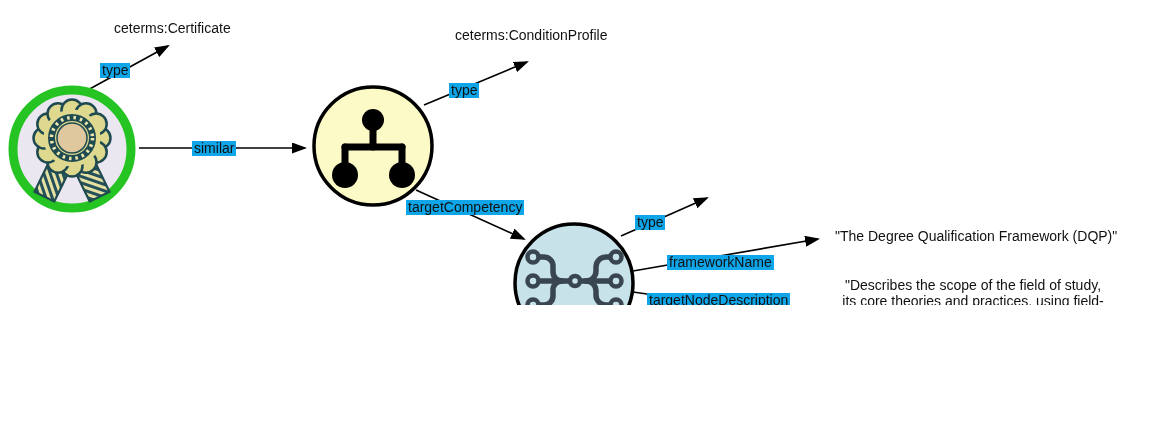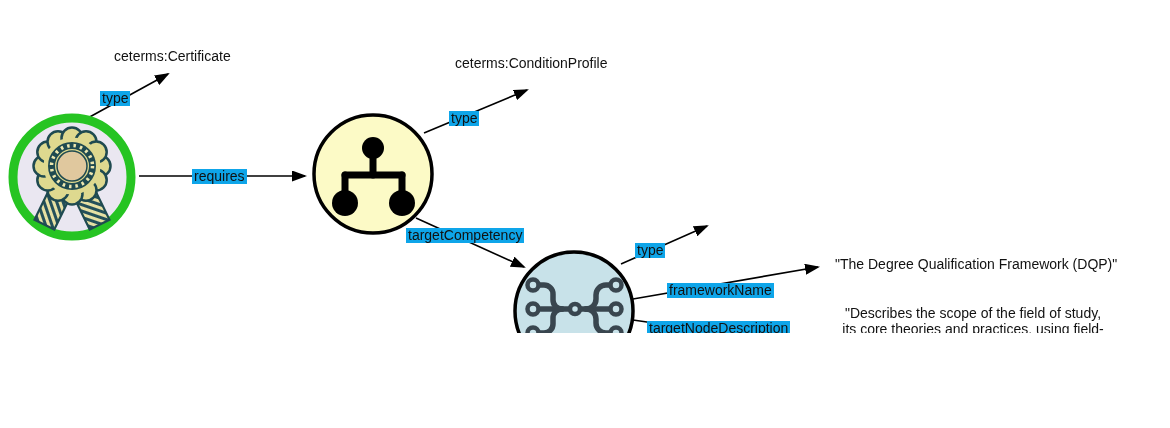--- a/index.html
+++ b/index.html
@@ -3,21 +3,20 @@
 <meta charset="utf-8">
 <style>
   html, body { margin: 0; padding: 0; background: #ffffff; }
   .canvas {
     position: relative;
     width: 1170px;
     height: 305px;
     background: #ffffff;
     font-family: "Liberation Sans", sans-serif;
     overflow: hidden;
-    margin-top: 28px;
   }
   .canvas svg.layer { position: absolute; left: 0; top: 0; }
   .lbl {
     position: absolute;
     font-size: 14px;
     line-height: 15px;
     color: #111111;
     white-space: nowrap;
   }
   .on-line { background: #0ea5e9; padding: 0 2px; }
@@ -123,21 +122,21 @@
           <circle cx="616" cy="305" r="5.5"></circle>
         </g>
       </g>
     </g>
   </svg>
 
   <div class="lbl" style="left:114px; top:21px">ceterms:Certificate</div>
 
   <div class="lbl on-line" style="left:100px; top:63px">type</div>
 
-  <div class="lbl on-line" style="left:192px; top:141px">requires</div>
+  <div class="lbl on-line" style="left:192px; top:141px">similar</div>
 
   <div class="lbl" style="left:455px; top:28px">ceterms:ConditionProfile</div>
 
   <div class="lbl on-line" style="left:449px; top:83px">type</div>
 
   <div class="lbl on-line" style="left:406px; top:200px">targetCompetency</div>
 
   <div class="lbl on-line" style="left:635px; top:215px">type</div>
 
 

